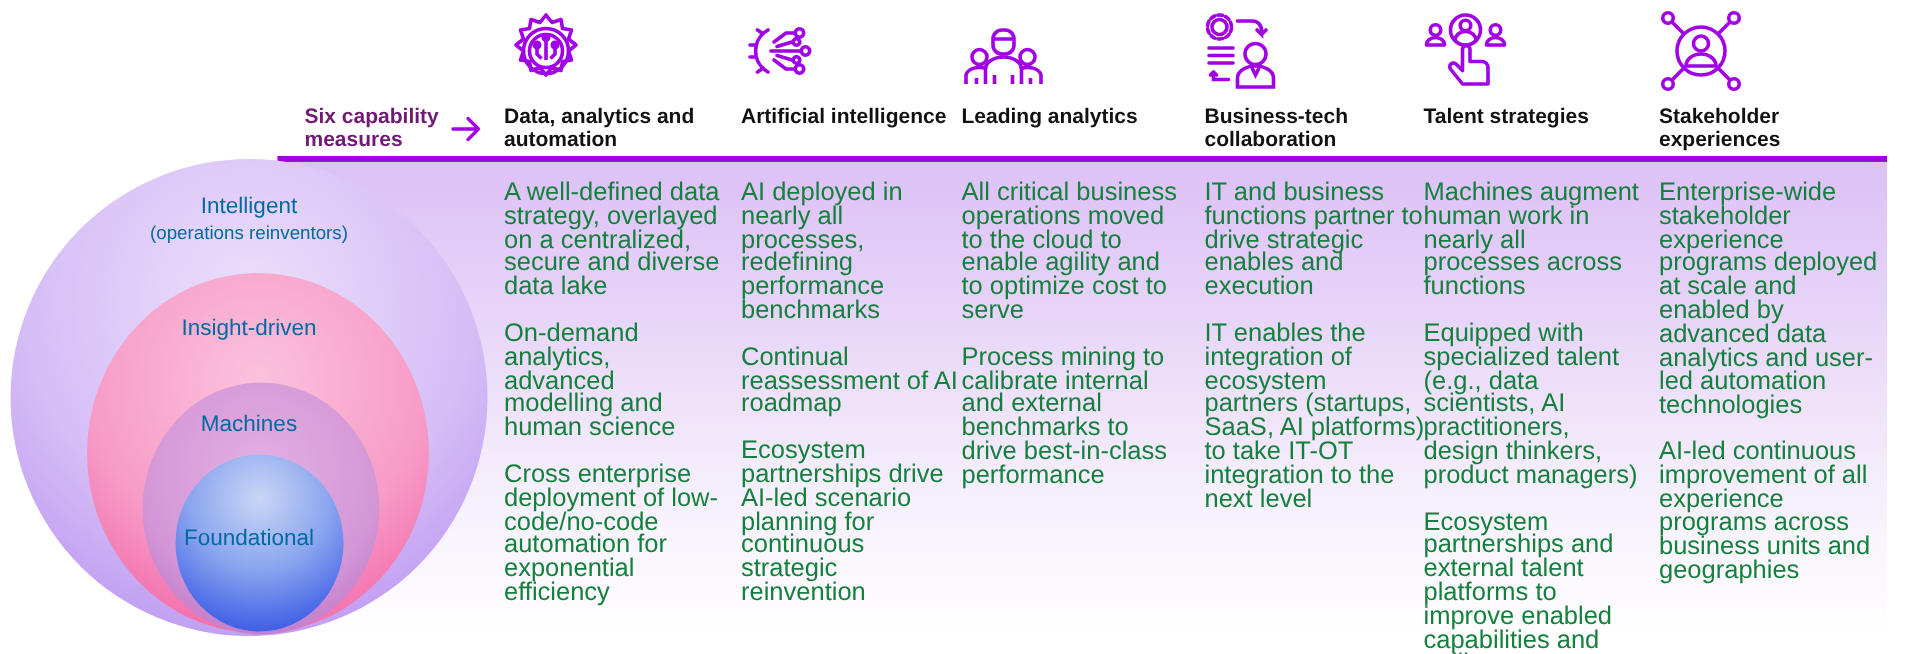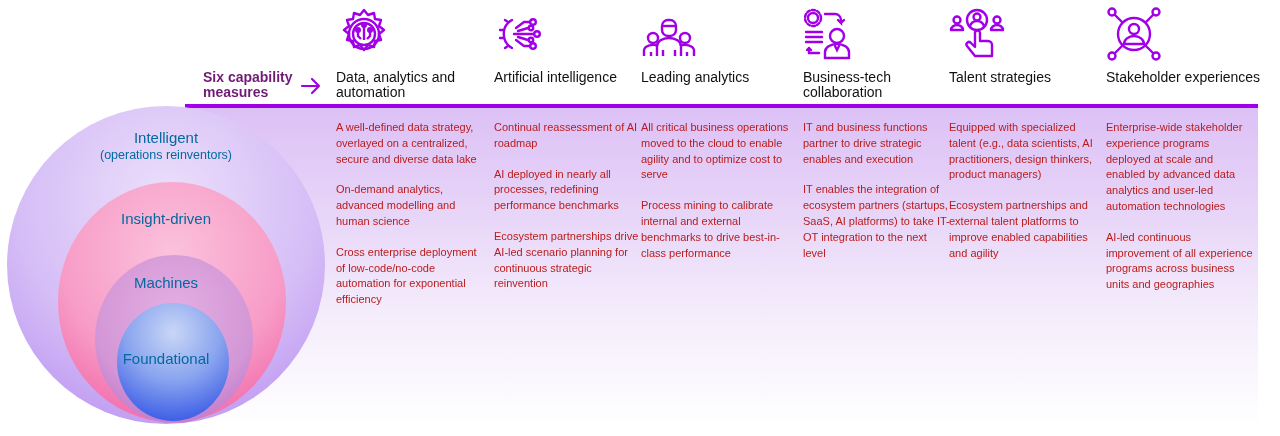--- a/index.html
+++ b/index.html
@@ -18,25 +18,25 @@
     .measures-label {
       position: absolute; left: 203px; top: 70px; width: 110px;
       font-weight: bold; font-size: 14px; line-height: 15px; color: #701a75;
     }
     .measures-arrow { position: absolute; left: 300px; top: 76px; width: 22px; height: 20px; }
 
     .col { position: absolute; top: 0; width: 150px; }
     .col .icon { position: absolute; top: 6px; left: 0; width: 56px; height: 56px; }
     .col .title {
       position: absolute; top: 70px; left: 0; width: 160px;
-      font-weight: normal; font-size: 14px; line-height: 15px; color: #111;
+      font-weight: bold; font-size: 14px; line-height: 15px; color: #111;
     }
     .col .points { position: absolute; top: 120px; left: 0; width: 148px; }
     .col .point {
-      font-size: 11px; line-height: 15.8px; color: #b91c1c; margin-bottom: 15px;
+      font-size: 17px; line-height: 15.8px; color: #15803d; margin-bottom: 15px;
     }
 
     .circle { position: absolute; border-radius: 50%; }
     .c-intel {
       left: 7px; top: 106px; width: 318px; height: 318px;
       background: radial-gradient(circle at 50% 30%, #ece0fb 0%, #d5bdf6 55%, #b48af0 100%);
     }
     .c-insight {
       left: 58px; top: 182px; width: 228px; height: 240px;
       background: radial-gradient(circle at 50% 30%, #fbc2dc 0%, #f79cc7 55%, #f0569c 100%);
@@ -101,22 +101,22 @@
     <path d="M14 16 l-3-2 M10 24 h-4 M10 32 h-4 M14 40 l-3 2"></path>
     <path d="M20 28 h20 M22 22 l8-6 h6 M22 34 l8 6 h6 M24 25 l10-3 M24 31 l10 3"></path>
     <circle cx="39" cy="16" r="2.8"></circle>
     <circle cx="39" cy="40" r="2.8"></circle>
     <circle cx="43" cy="28" r="2.8"></circle>
     <circle cx="37" cy="22" r="2.2"></circle>
     <circle cx="37" cy="34" r="2.2"></circle>
   </svg>
   <div class="title">Artificial intelligence</div>
   <div class="points">
+    <div class="point">AI deployed in nearly all processes, redefining performance benchmarks</div>
     <div class="point">Continual reassessment of AI roadmap</div>
-    <div class="point">AI deployed in nearly all processes, redefining performance benchmarks</div>
     <div class="point">Ecosystem partnerships drive AI-led scenario planning for continuous strategic reinvention</div>
   </div>
 </div>
 
 <div class="col" style="left:641px;">
   <svg class="icon" viewBox="0 0 56 56" fill="none" stroke="#a100e6" stroke-width="2.4" stroke-linejoin="round">
     <rect x="21" y="14" width="14" height="16" rx="6"></rect>
     <path d="M21 20 h14"></path>
     <path d="M16 50 v-10 a12 8 0 0 1 24 0 v10"></path>
     <circle cx="12" cy="32" r="5"></circle>
@@ -155,20 +155,21 @@
     <circle cx="28" cy="11" r="3.5"></circle>
     <path d="M21 21 a7 6 0 0 1 14 0"></path>
     <circle cx="8" cy="14" r="3.5"></circle>
     <path d="M2 24 a6 5 0 0 1 12 0 z"></path>
     <circle cx="48" cy="14" r="3.5"></circle>
     <path d="M42 24 a6 5 0 0 1 12 0 z"></path>
     <path d="M26 50 l-8-10 a2.5 2.5 0 0 1 4-3 l4 4 v-14 a2.5 2.5 0 0 1 5 0 v8 h8 a4 4 0 0 1 4 4 v11 z"></path>
   </svg>
   <div class="title">Talent strategies</div>
   <div class="points">
+    <div class="point">Machines augment human work in nearly all processes across functions</div>
     <div class="point">Equipped with specialized talent (e.g., data scientists, AI practitioners, design thinkers, product managers)</div>
     <div class="point">Ecosystem partnerships and external talent platforms to improve enabled capabilities and agility</div>
   </div>
 </div>
 
 <div class="col" style="left:1106px;">
   <svg class="icon" viewBox="0 0 56 56" fill="none" stroke="#a100e6" stroke-width="2.4">
     <circle cx="28" cy="28" r="16"></circle>
     <circle cx="28" cy="23" r="5"></circle>
     <path d="M18 38 a10 8 0 0 1 20 0 z"></path>

